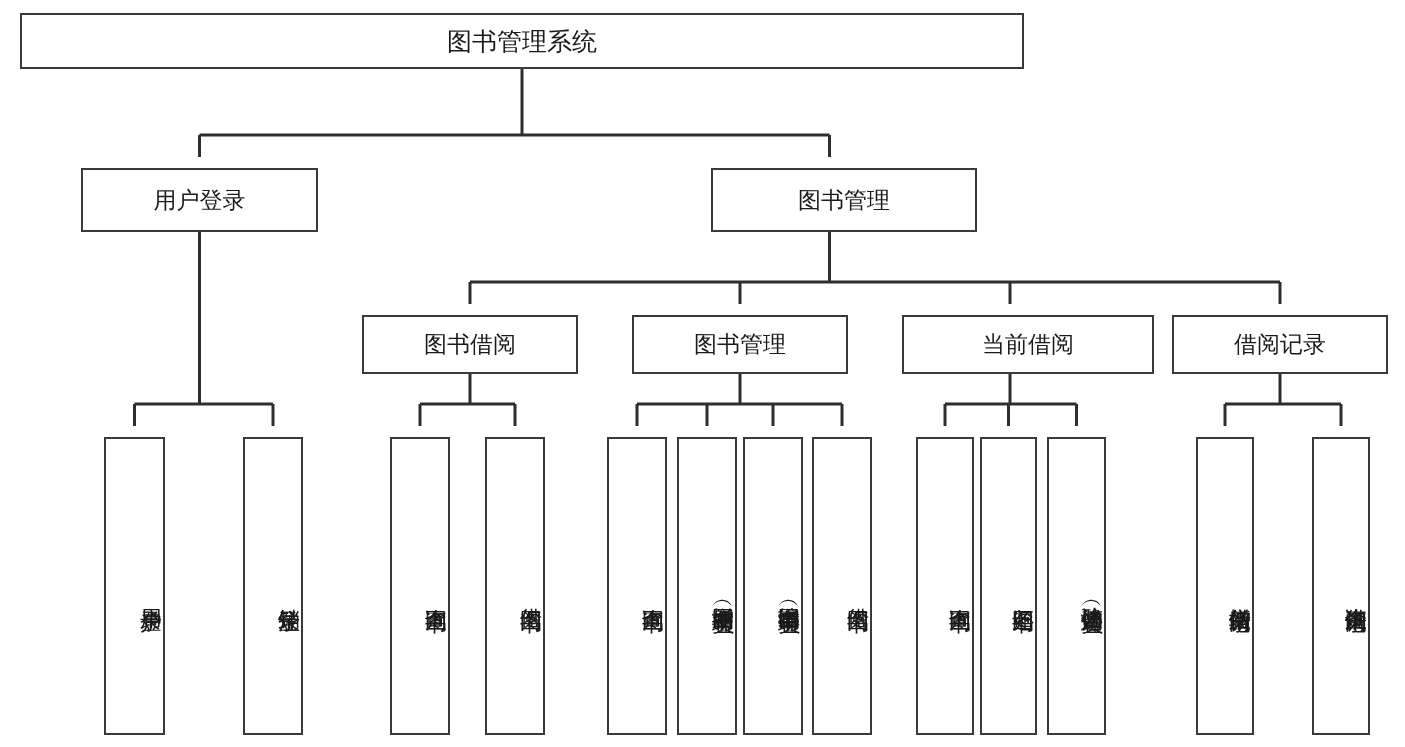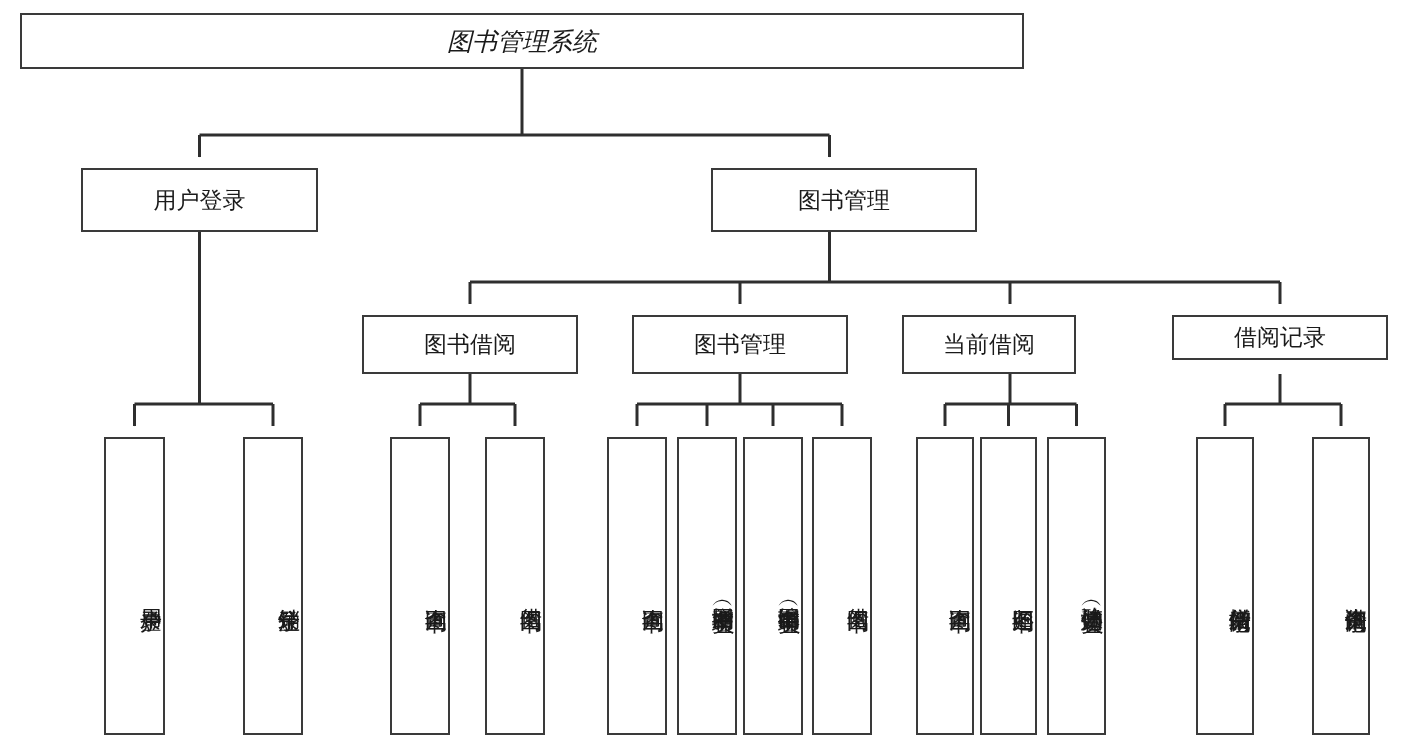--- a/index.html
+++ b/index.html
@@ -112,39 +112,39 @@
         <path d="M945,404 L945,426" marker-end="url(#arrowv)"></path>
         <path d="M1008.5,404 L1008.5,426" marker-end="url(#arrowv)"></path>
         <path d="M1076.5,404 L1076.5,426" marker-end="url(#arrowv)"></path>
         <path d="M1280,374 L1280,404"></path>
         <path d="M1225,404 L1341,404"></path>
         <path d="M1225,404 L1225,426" marker-end="url(#arrowv)"></path>
         <path d="M1341,404 L1341,426" marker-end="url(#arrowv)"></path>
       </g>
   </svg>
   <div id="nodes-layer">
-      <div class="node root" style="left: 20px; top: 13px; width: 1004px; height: 56px; font-style: italic;">
+      <div class="node root" style="left: 20px; top: 13px; width: 1004px; height: 56px;">
         <span class="lbl">图书管理系统</span>
       </div>
       <div class="node lvl2" style="left: 81px; top: 168px; width: 237px; height: 64px;">
         <span class="lbl">用户登录</span>
       </div>
       <div class="node lvl2" style="left: 711px; top: 168px; width: 266px; height: 64px;">
         <span class="lbl">图书管理</span>
       </div>
       <div class="node lvl3" style="left: 362px; top: 315px; width: 216px; height: 59px;">
         <span class="lbl">图书借阅</span>
       </div>
       <div class="node lvl3" style="left: 632px; top: 315px; width: 216px; height: 59px;">
         <span class="lbl">图书管理</span>
       </div>
-      <div class="node lvl3" style="left: 902px; top: 315px; width: 174px; height: 59px;">
+      <div class="node lvl3" style="left: 902px; top: 315px; width: 252px; height: 59px;">
         <span class="lbl">当前借阅</span>
       </div>
-      <div class="node lvl3" style="left: 1172px; top: 315px; width: 216px; height: 45px;">
+      <div class="node lvl3" style="left: 1172px; top: 315px; width: 216px; height: 59px;">
         <span class="lbl">借阅记录</span>
       </div>
       <div class="node leaf" style="left: 104px; top: 437px; width: 61px; height: 298px;">
         <span class="lbl">用户登录</span>
       </div>
       <div class="node leaf" style="left: 243px; top: 437px; width: 60px; height: 298px;">
         <span class="lbl">注销登录</span>
       </div>
       <div class="node leaf" style="left: 390px; top: 437px; width: 60px; height: 298px;">
         <span class="lbl">查询图书</span>

